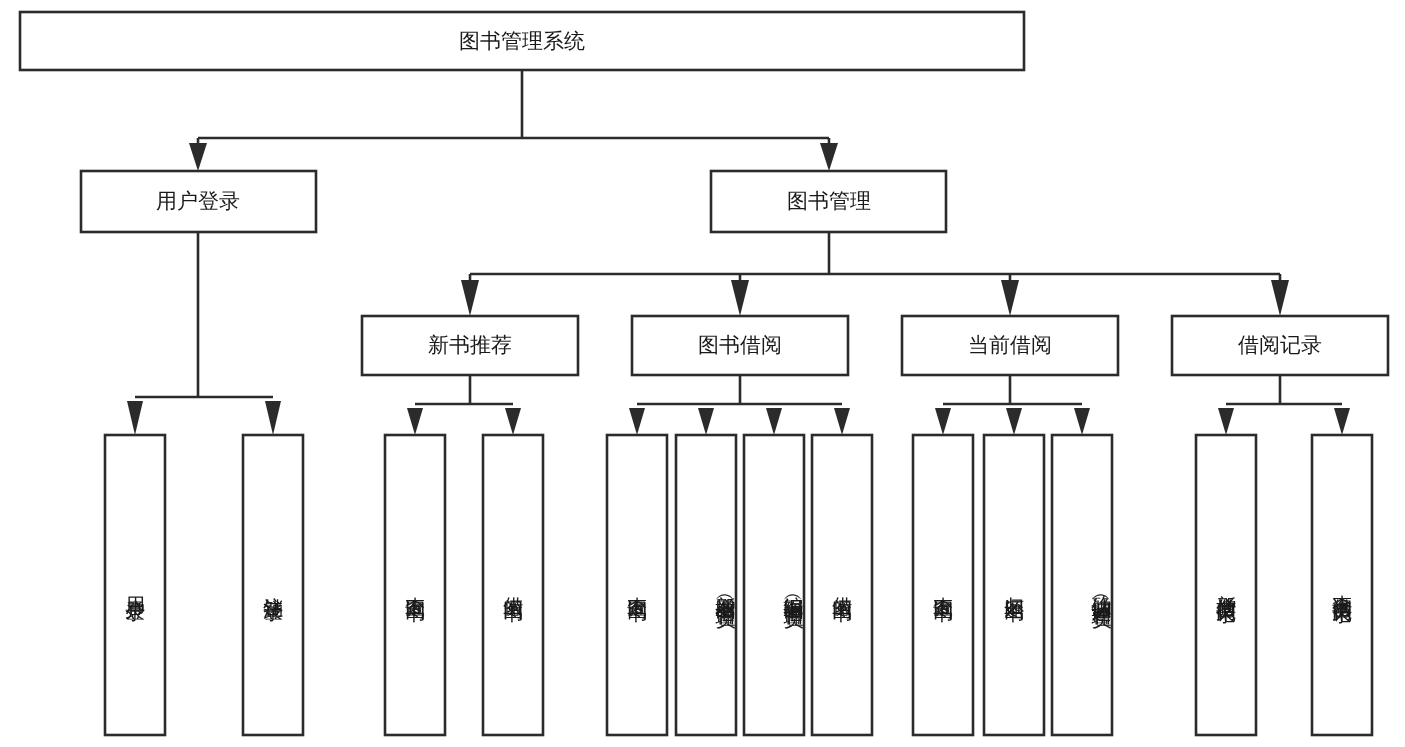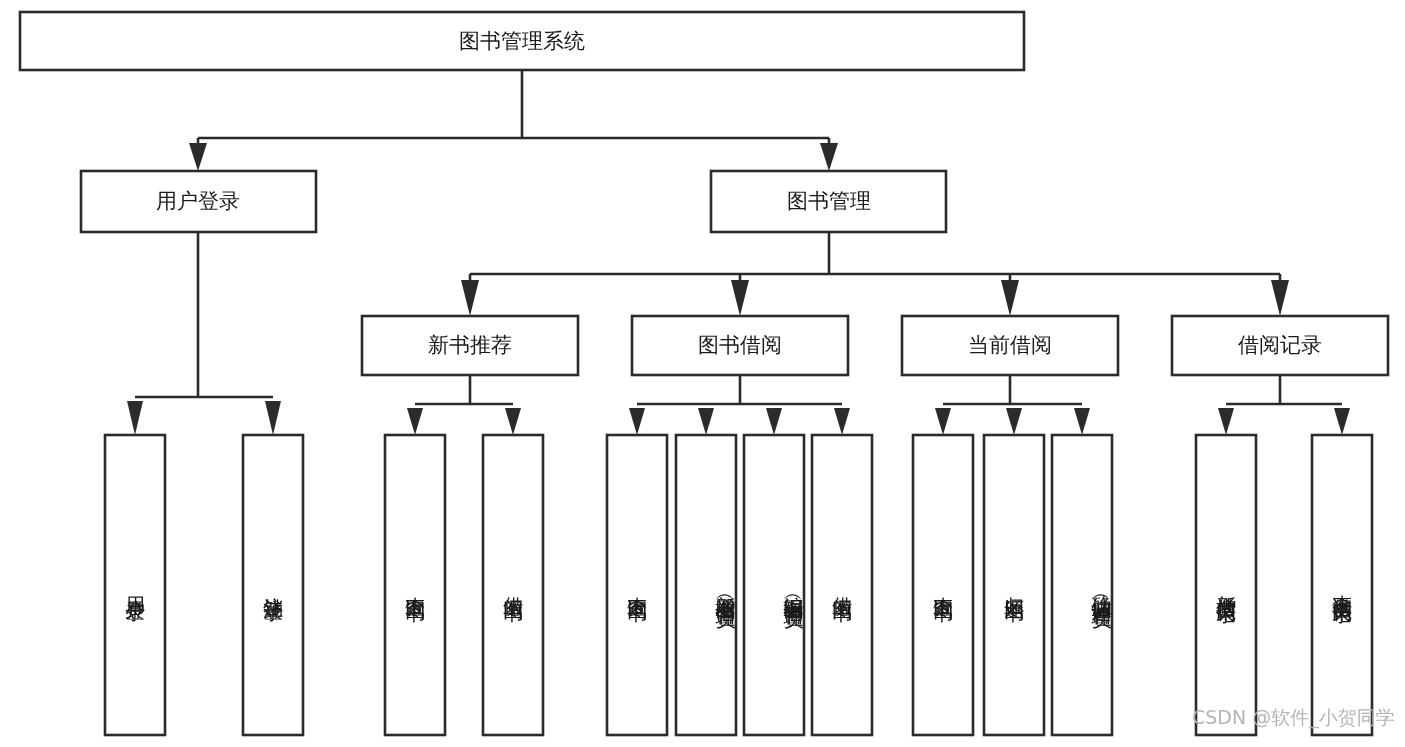--- a/index.html
+++ b/index.html
@@ -199,15 +199,14 @@
   <div class="node-label-v" style="left:607px; top:435px; width:60px; height:300px;">查询图书</div>
   <div class="node-label-v" style="left:676px; top:435px; width:60px; height:300px; align-items:flex-start; padding-top:8px; box-sizing:border-box;">新增图书（管理员）</div>
   <div class="node-label-v" style="left:744px; top:435px; width:60px; height:300px; align-items:flex-start; padding-top:8px; box-sizing:border-box;">编辑图书（管理员）</div>
   <div class="node-label-v" style="left:812px; top:435px; width:60px; height:300px;">借阅图书</div>
   <div class="node-label-v" style="left:913px; top:435px; width:60px; height:300px;">查询图书</div>
   <div class="node-label-v" style="left:984px; top:435px; width:60px; height:300px;">归还图书</div>
   <div class="node-label-v" style="left:1052px; top:435px; width:60px; height:300px; align-items:flex-start; padding-top:8px; box-sizing:border-box;">确认归还（管理员）</div>
   <div class="node-label-v" style="left:1196px; top:435px; width:60px; height:300px;">新增借阅记录</div>
   <div class="node-label-v" style="left:1312px; top:435px; width:60px; height:300px;">查询借阅记录</div>
 
-  <div class="watermark" style="left:1192px; top:705px;">CSDN @软件_小贺同学</div>
 
 </div>
 
 </body></html>

